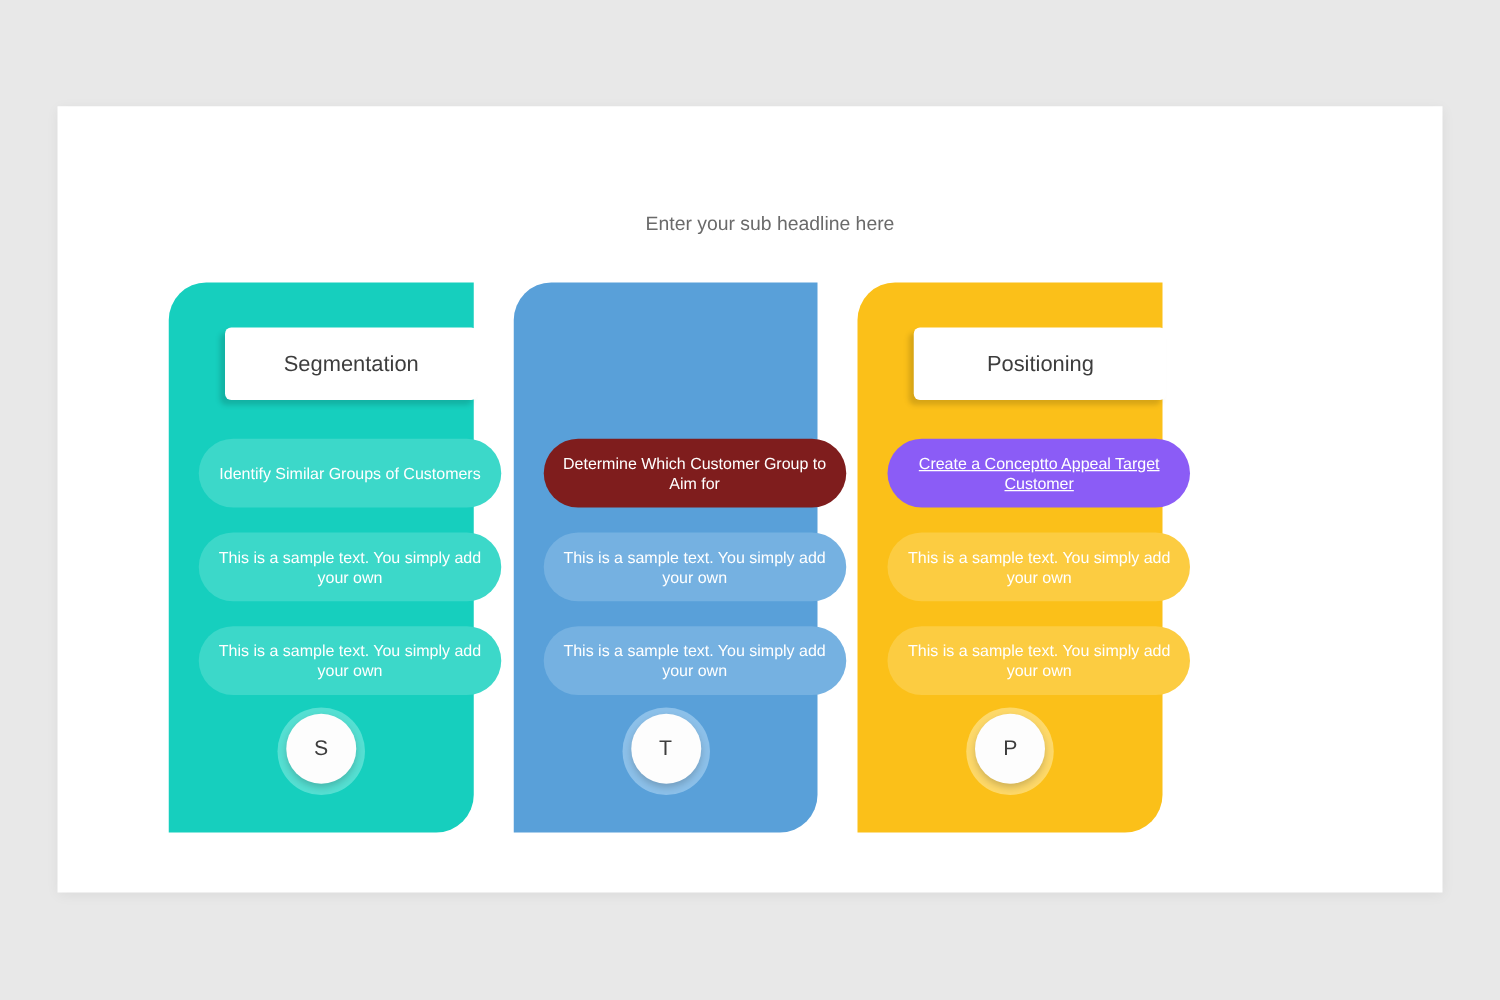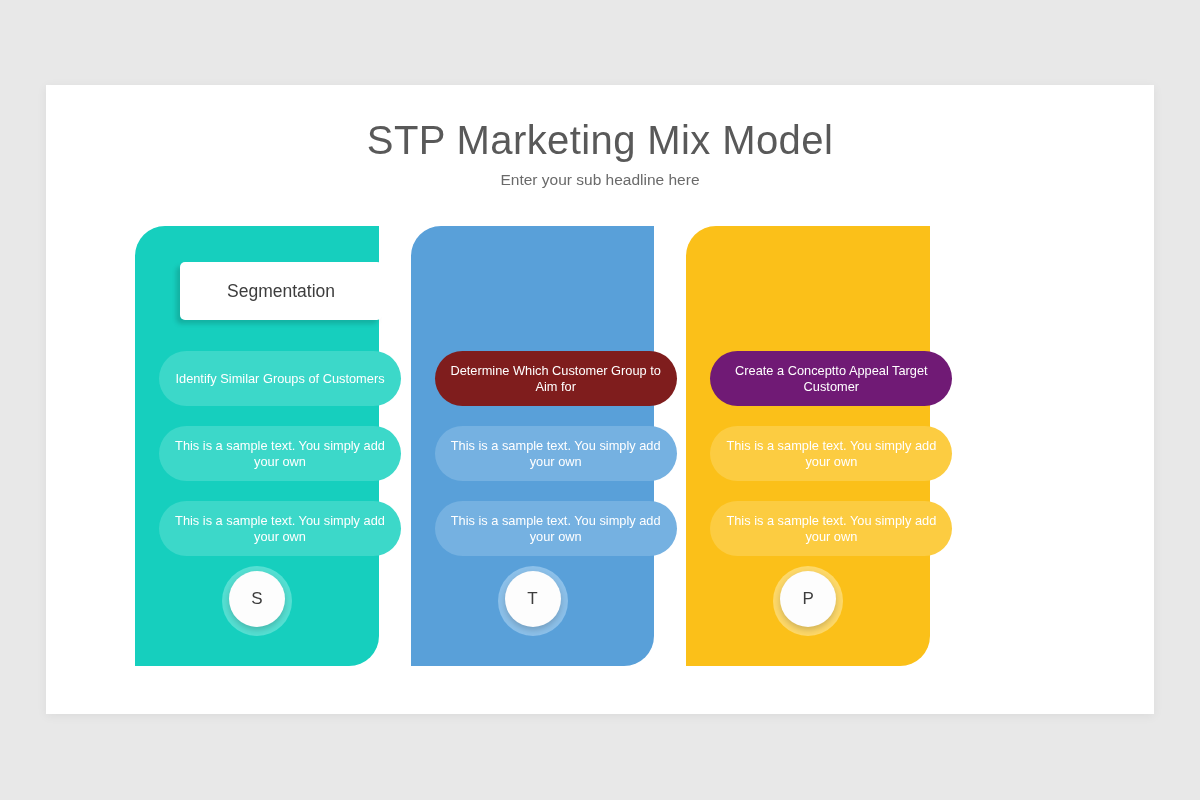--- a/index.html
+++ b/index.html
@@ -21,21 +21,21 @@
   }
 
   
   #title {
     position:absolute; left:0; top:33px; width:100%;
     text-align:center;
     font-size:40px; font-weight:400;
     color:#595959; letter-spacing:0.4px;
   }
   #subtitle {
-    position:absolute; left:0; top:86px; width:100%;
+    position:absolute; left:16px; top:86px; width:100%;
     text-align:center;
     font-size:15.5px; font-weight:400;
     color:#6a6a6a;
   }
 
   
   #columns {
     position:absolute;
     left:89px; top:141px;
     width:795px; height:440px;
@@ -111,21 +111,20 @@
     box-shadow:0 3px 6px rgba(0,0,0,0.18);
     display:flex; align-items:center; justify-content:center;
     font-size:17px; font-weight:400; color:#3d3d3d;
   }
 </style>
 </head>
 <body style="background: rgb(232, 232, 232);">
 
 <div id="slide" style="background: rgb(255, 255, 255);">
 
-  <div id="title">STP Marketing Mix Model</div>
   <div id="subtitle">Enter your sub headline here</div>
 
   <div id="columns">
 
     <div class="card" style="background: rgb(22, 207, 190);">
       <div class="card-header-wrap">
         <div class="card-header-shadow"></div>
         <div class="card-header">Segmentation</div>
       </div>
       <div class="pills">
@@ -145,22 +144,26 @@
         <div class="pill" style="background: rgb(117, 177, 225);">This is a sample text. You simply add your own</div>
         <div class="pill" style="background: rgb(117, 177, 225);">This is a sample text. You simply add your own</div>
       </div>
       <div class="badge-wrap">
         <div class="badge-halo" style="background: rgb(140, 192, 233);"></div>
         <div class="badge">T</div>
       </div>
     </div>
 
     <div class="card" style="background: rgb(251, 192, 25);">
+      <div class="card-header-wrap">
+        <div class="card-header-shadow"></div>
+        <div class="card-header">Positioning</div>
+      </div>
       <div class="pills">
-        <div class="pill" style="background: #701a75;">Create a Conceptto Appeal Target Customer</div>
+        <div class="pill" style="background: #8b5cf6; text-decoration: underline;">Create a Conceptto Appeal Target Customer</div>
         <div class="pill" style="background: rgb(252, 204, 65);">This is a sample text. You simply add your own</div>
         <div class="pill" style="background: rgb(252, 204, 65);">This is a sample text. You simply add your own</div>
       </div>
       <div class="badge-wrap">
         <div class="badge-halo" style="background: rgb(253, 216, 105);"></div>
         <div class="badge">P</div>
       </div>
     </div>
 
   </div>

